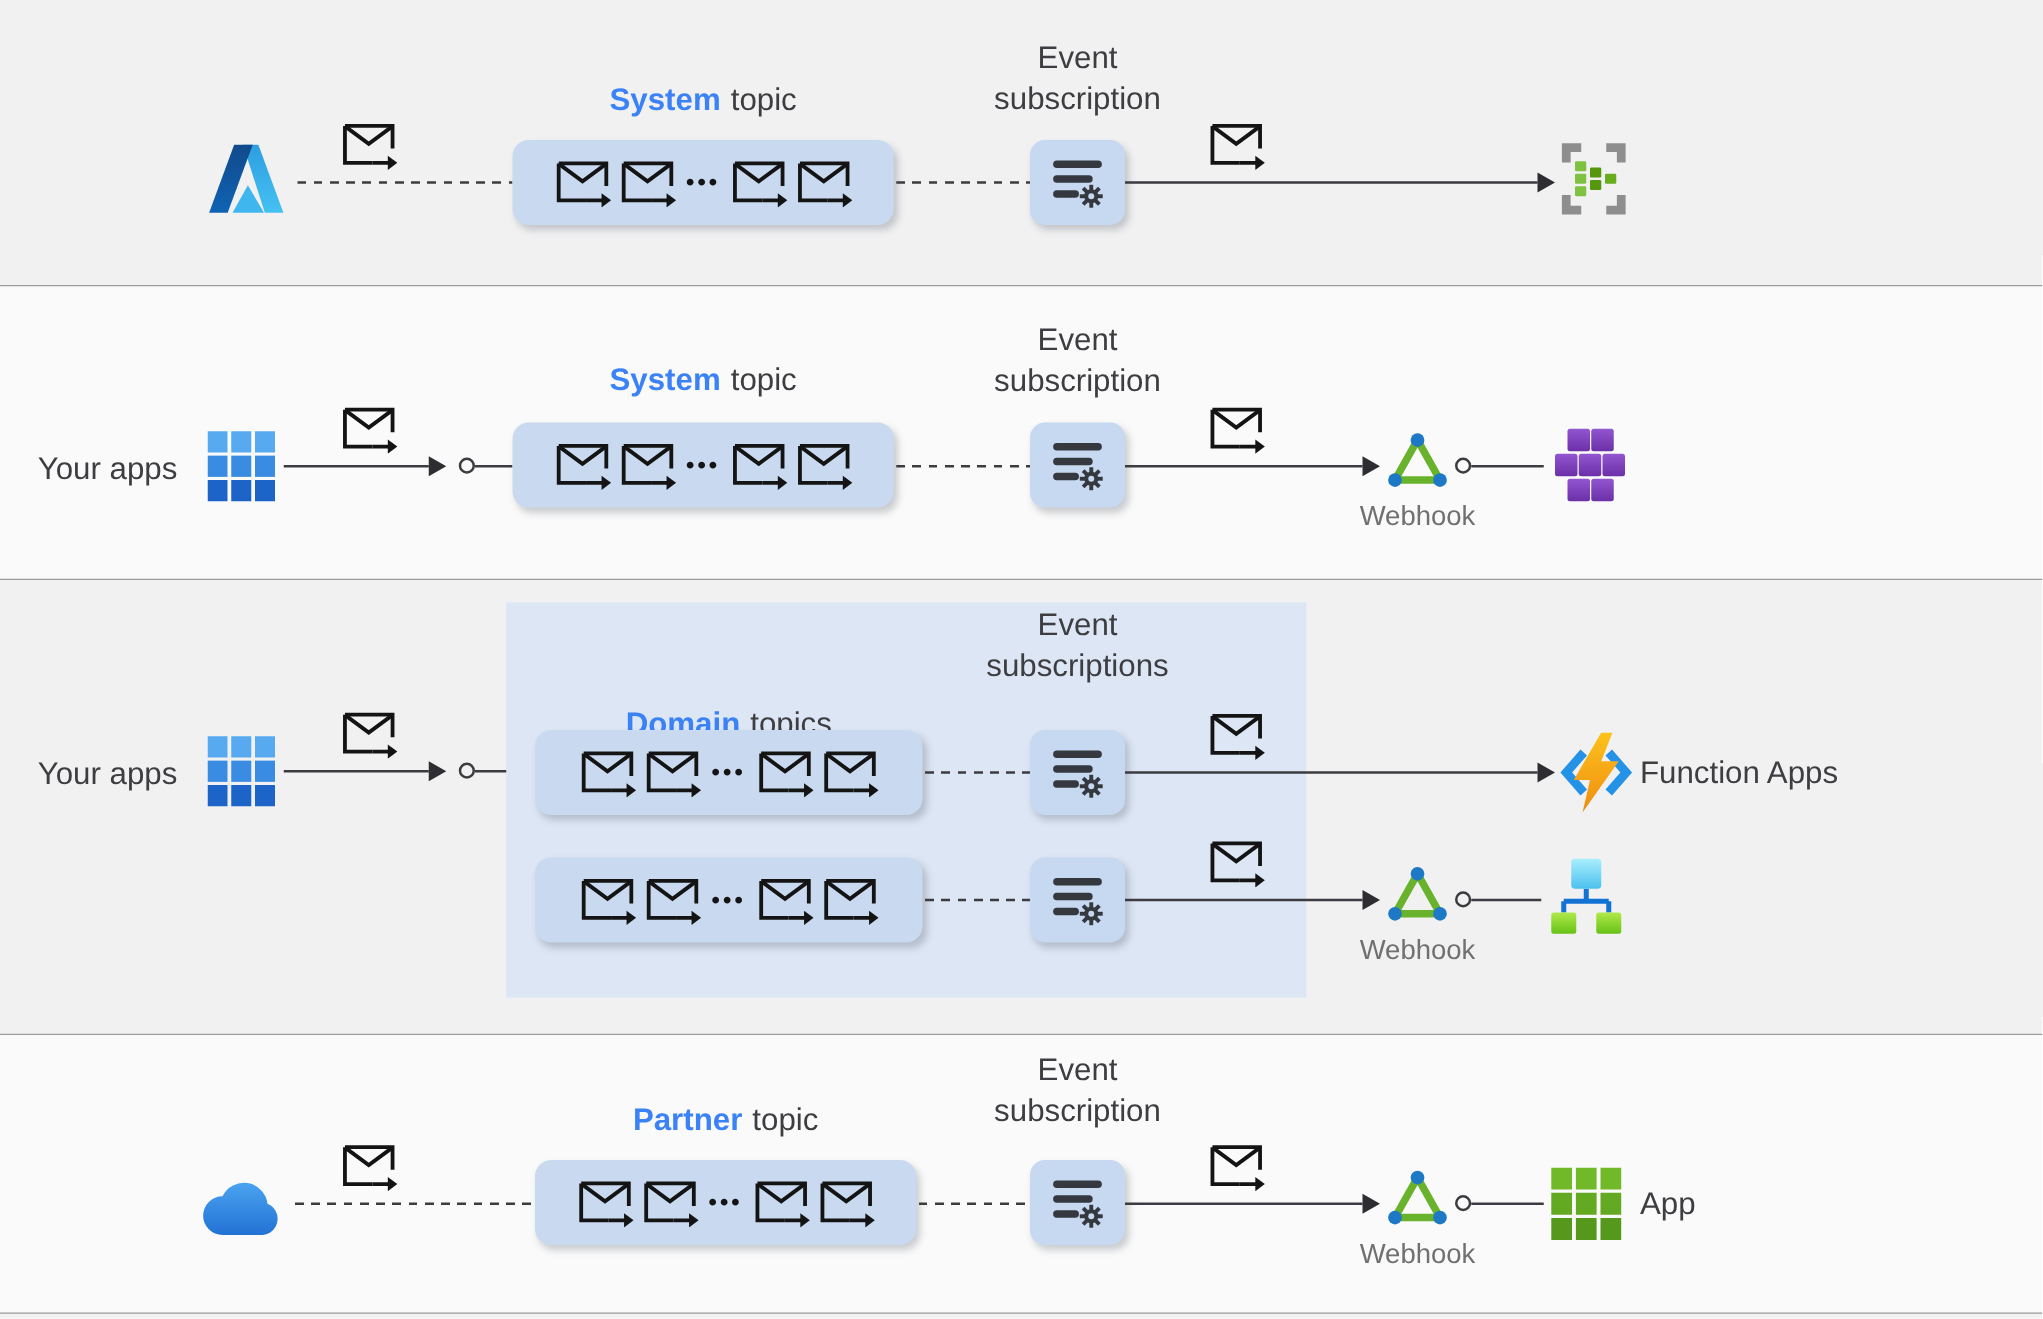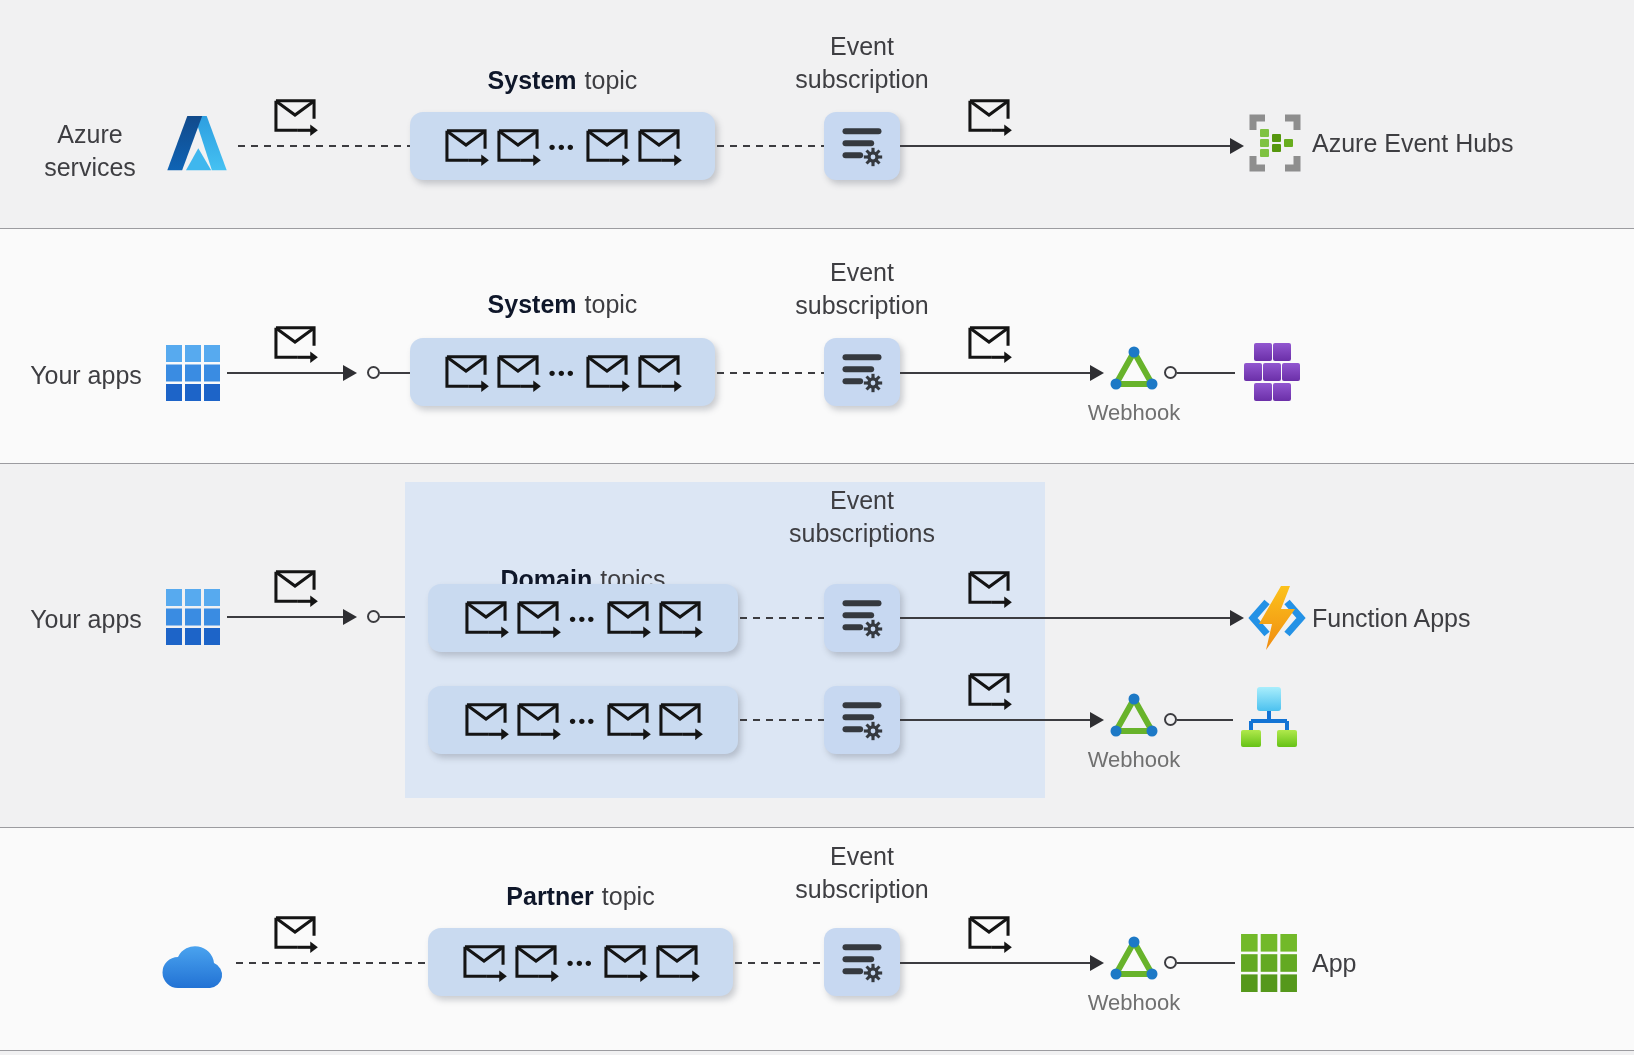--- a/index.html
+++ b/index.html
@@ -7,21 +7,21 @@
     position:relative;width:1634px;height:1055px;overflow:hidden;
     font-family:"Liberation Sans",sans-serif;color:#3e3e42;
   }
   .rowbg{position:absolute;left:0;width:100%;}
   .bg-gray{background:#f1f1f2;}
   .bg-light{background:#fafafa;}
   .divider{position:absolute;left:0;width:100%;height:1px;background:#9c9ca0;}
   .panel{position:absolute;background:#dce6f4;}
   .lbl{position:absolute;font-size:25px;line-height:33px;text-align:center;color:#3e3e42;}
   .topic-title{position:absolute;display:flex;justify-content:center;gap:8px;font-size:25px;line-height:33px;color:#3e3e42;}
-  .topic-title b{font-weight:700;color:#0f172a;}
+  .topic-title b{font-weight:700;color:#3b82f6;}
   .topic-box{position:absolute;height:68px;background:#c9daf0;border-radius:13px;
     box-shadow:3px 4px 6px rgba(90,95,110,.30);
     display:flex;align-items:center;justify-content:center;gap:6px;}
   .sub-box{position:absolute;width:76px;height:68px;background:#c7d8f1;border-radius:12px;
     box-shadow:3px 4px 6px rgba(90,95,110,.30);
     display:flex;align-items:center;justify-content:center;}
   .sub-label{position:absolute;text-align:center;font-size:25px;line-height:33px;color:#3e3e42;}
   .dest-label{position:absolute;display:flex;align-items:center;font-size:25px;line-height:33px;color:#3e3e42;}
   .webhook-label{position:absolute;text-align:center;font-size:22px;color:#707070;}
   .dots{font-size:19px;font-weight:700;letter-spacing:2.5px;color:#141414;line-height:1;margin:0 2px;}
@@ -46,21 +46,20 @@
   <div class="rowbg bg-gray" style="top:0;height:228px"></div>
   <div class="rowbg bg-light" style="top:228px;height:235px"></div>
   <div class="rowbg bg-gray" style="top:463px;height:364px"></div>
   <div class="rowbg bg-light" style="top:827px;height:223px"></div>
   <div class="rowbg bg-gray" style="top:1050px;height:5px"></div>
   <div class="divider" style="top:228px"></div>
   <div class="divider" style="top:463px"></div>
   <div class="divider" style="top:827px"></div>
   <div class="divider" style="top:1050px"></div>
 
-  <div class="lbl" style="left:24px;top:118px;width:132px">Azure services</div>
 
   <div class="icon" style="left:166px;top:112px">
     <svg width="62" height="62" viewBox="0 0 96 96" xmlns="http://www.w3.org/2000/svg">
       <defs>
         <linearGradient id="azl" x1="0" y1="0" x2="0" y2="1">
             <stop offset="0" stop-color="#114a8b"></stop>
             <stop offset="1" stop-color="#0f63b4"></stop>
           </linearGradient>
         <linearGradient id="azr" x1="0" y1="0" x2="0" y2="1">
             <stop offset="0" stop-color="#2d9ee0"></stop>
@@ -191,21 +190,20 @@
           <rect x="13" y="25" width="9" height="8" rx="1"></rect>
           <rect x="13" y="35" width="9" height="8" rx="1"></rect>
         </g>
       <g fill="#56970e">
           <rect x="25" y="20" width="9" height="8" rx="1"></rect>
           <rect x="25" y="30" width="9" height="8" rx="1"></rect>
         </g>
       <rect x="37" y="25" width="9" height="8" rx="1" fill="#68ad1e"></rect>
     </svg>
   </div>
-  <div class="dest-label" style="left:1312px;top:114px;height:58px">Azure Event Hubs</div>
 
   <div class="lbl" style="left:18px;top:359px;width:136px">Your apps</div>
   <div class="icon grid-blue-slot" style="left:166px;top:344px">
   <svg viewBox="0 0 54 56" xmlns="http://www.w3.org/2000/svg">
     <g fill="#57aaef">
           <rect x="0" y="0" width="16" height="17"></rect>
           <rect x="19" y="0" width="16" height="17"></rect>
           <rect x="38" y="0" width="16" height="17"></rect>
         </g>
     <g fill="#3a8ce2">

